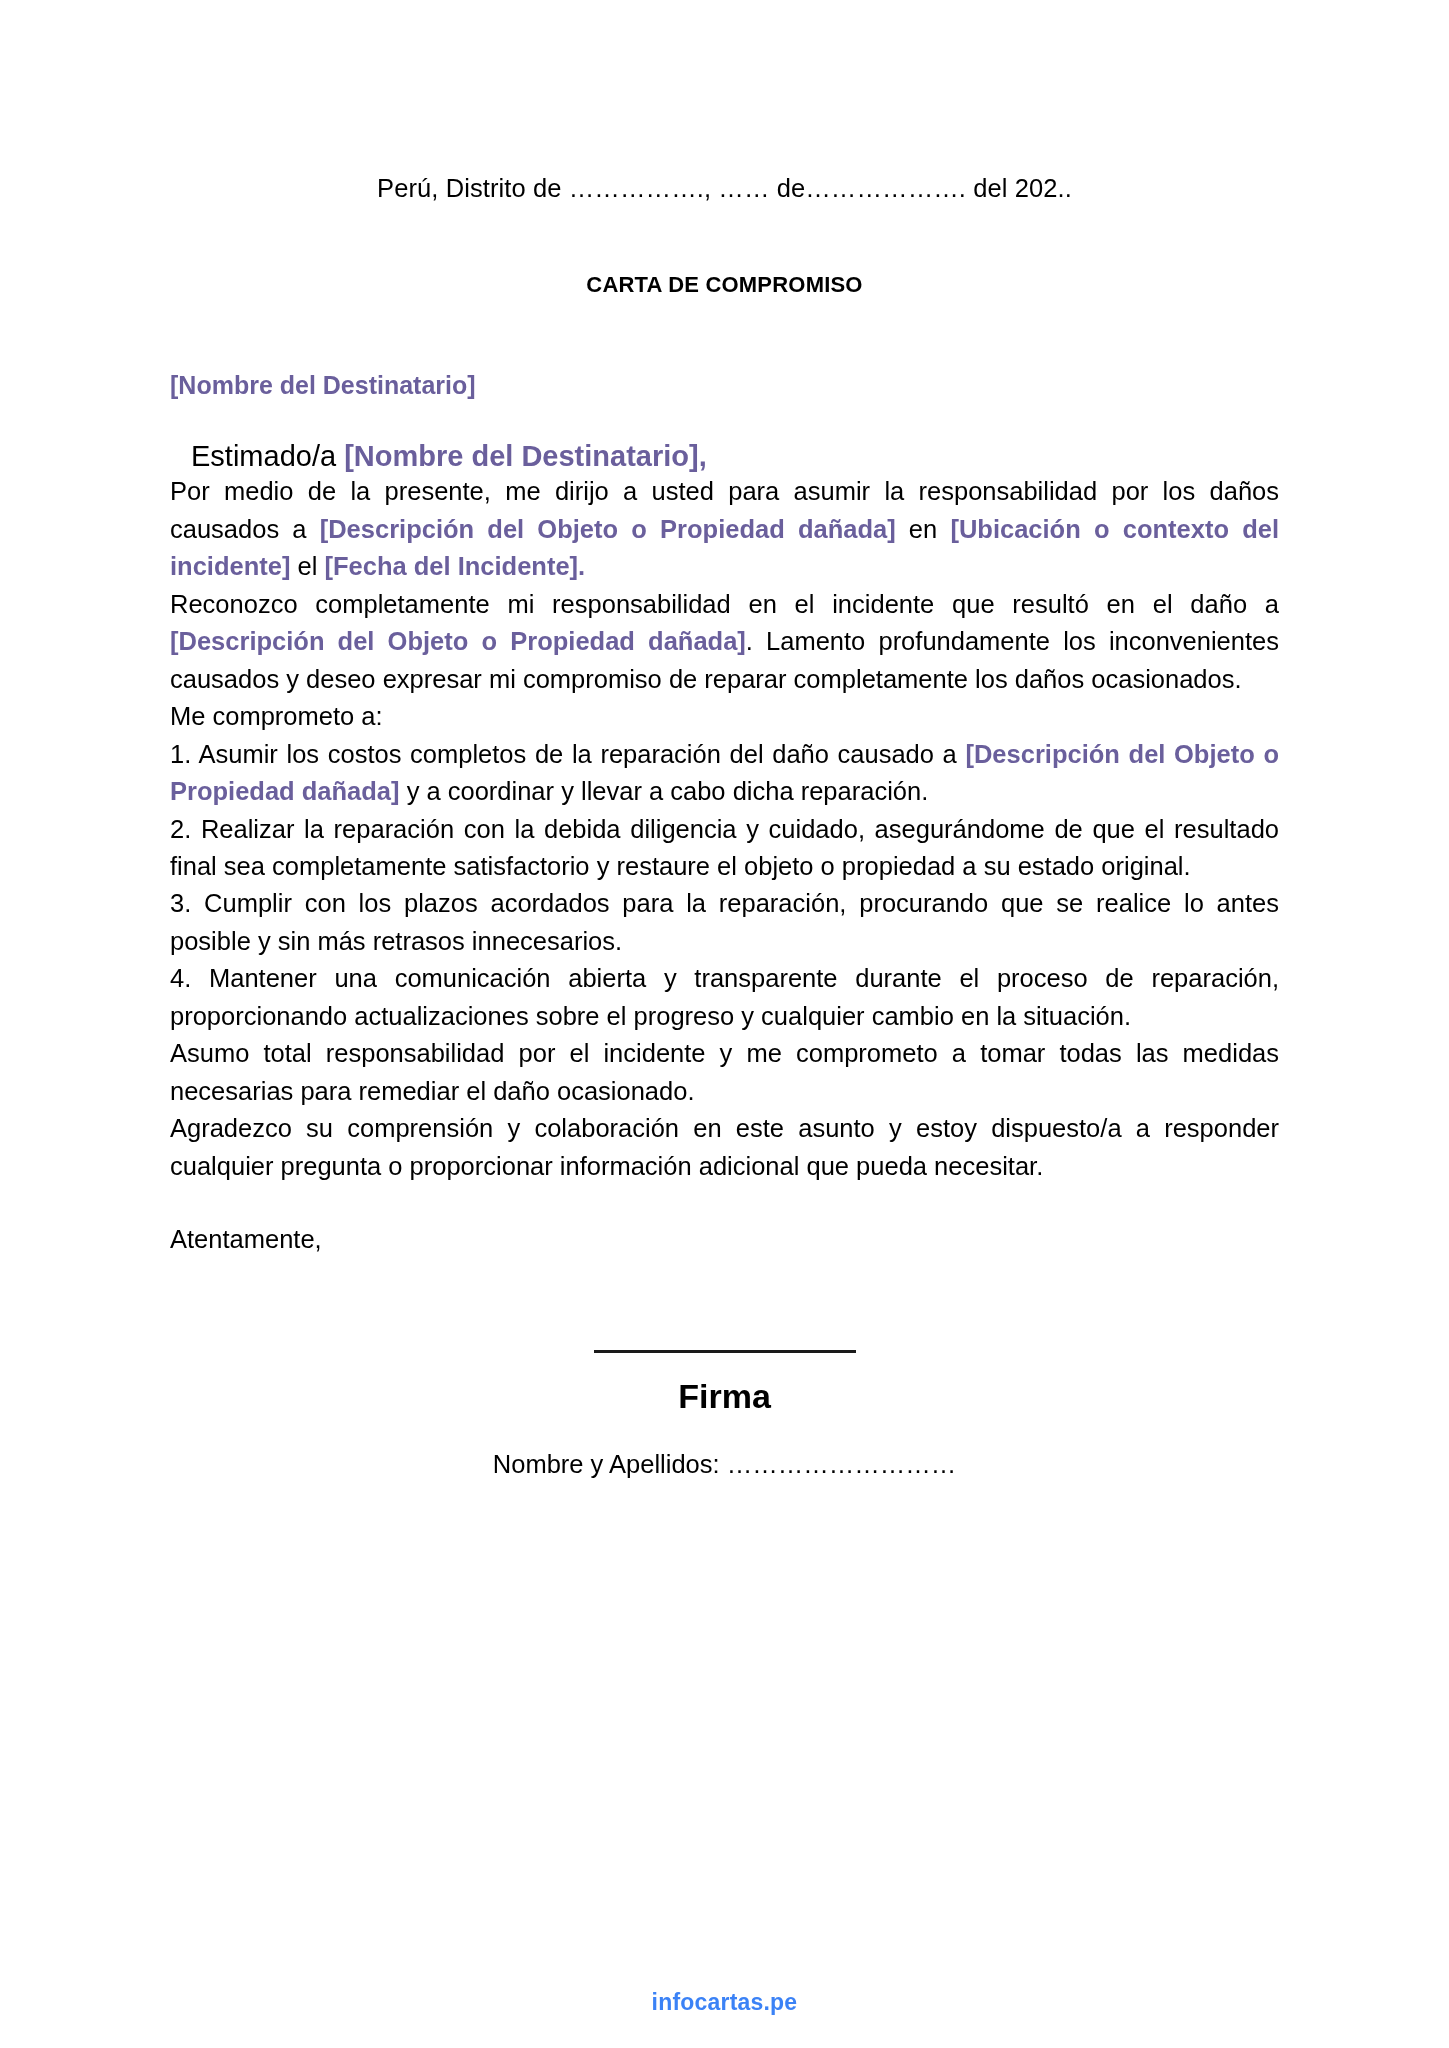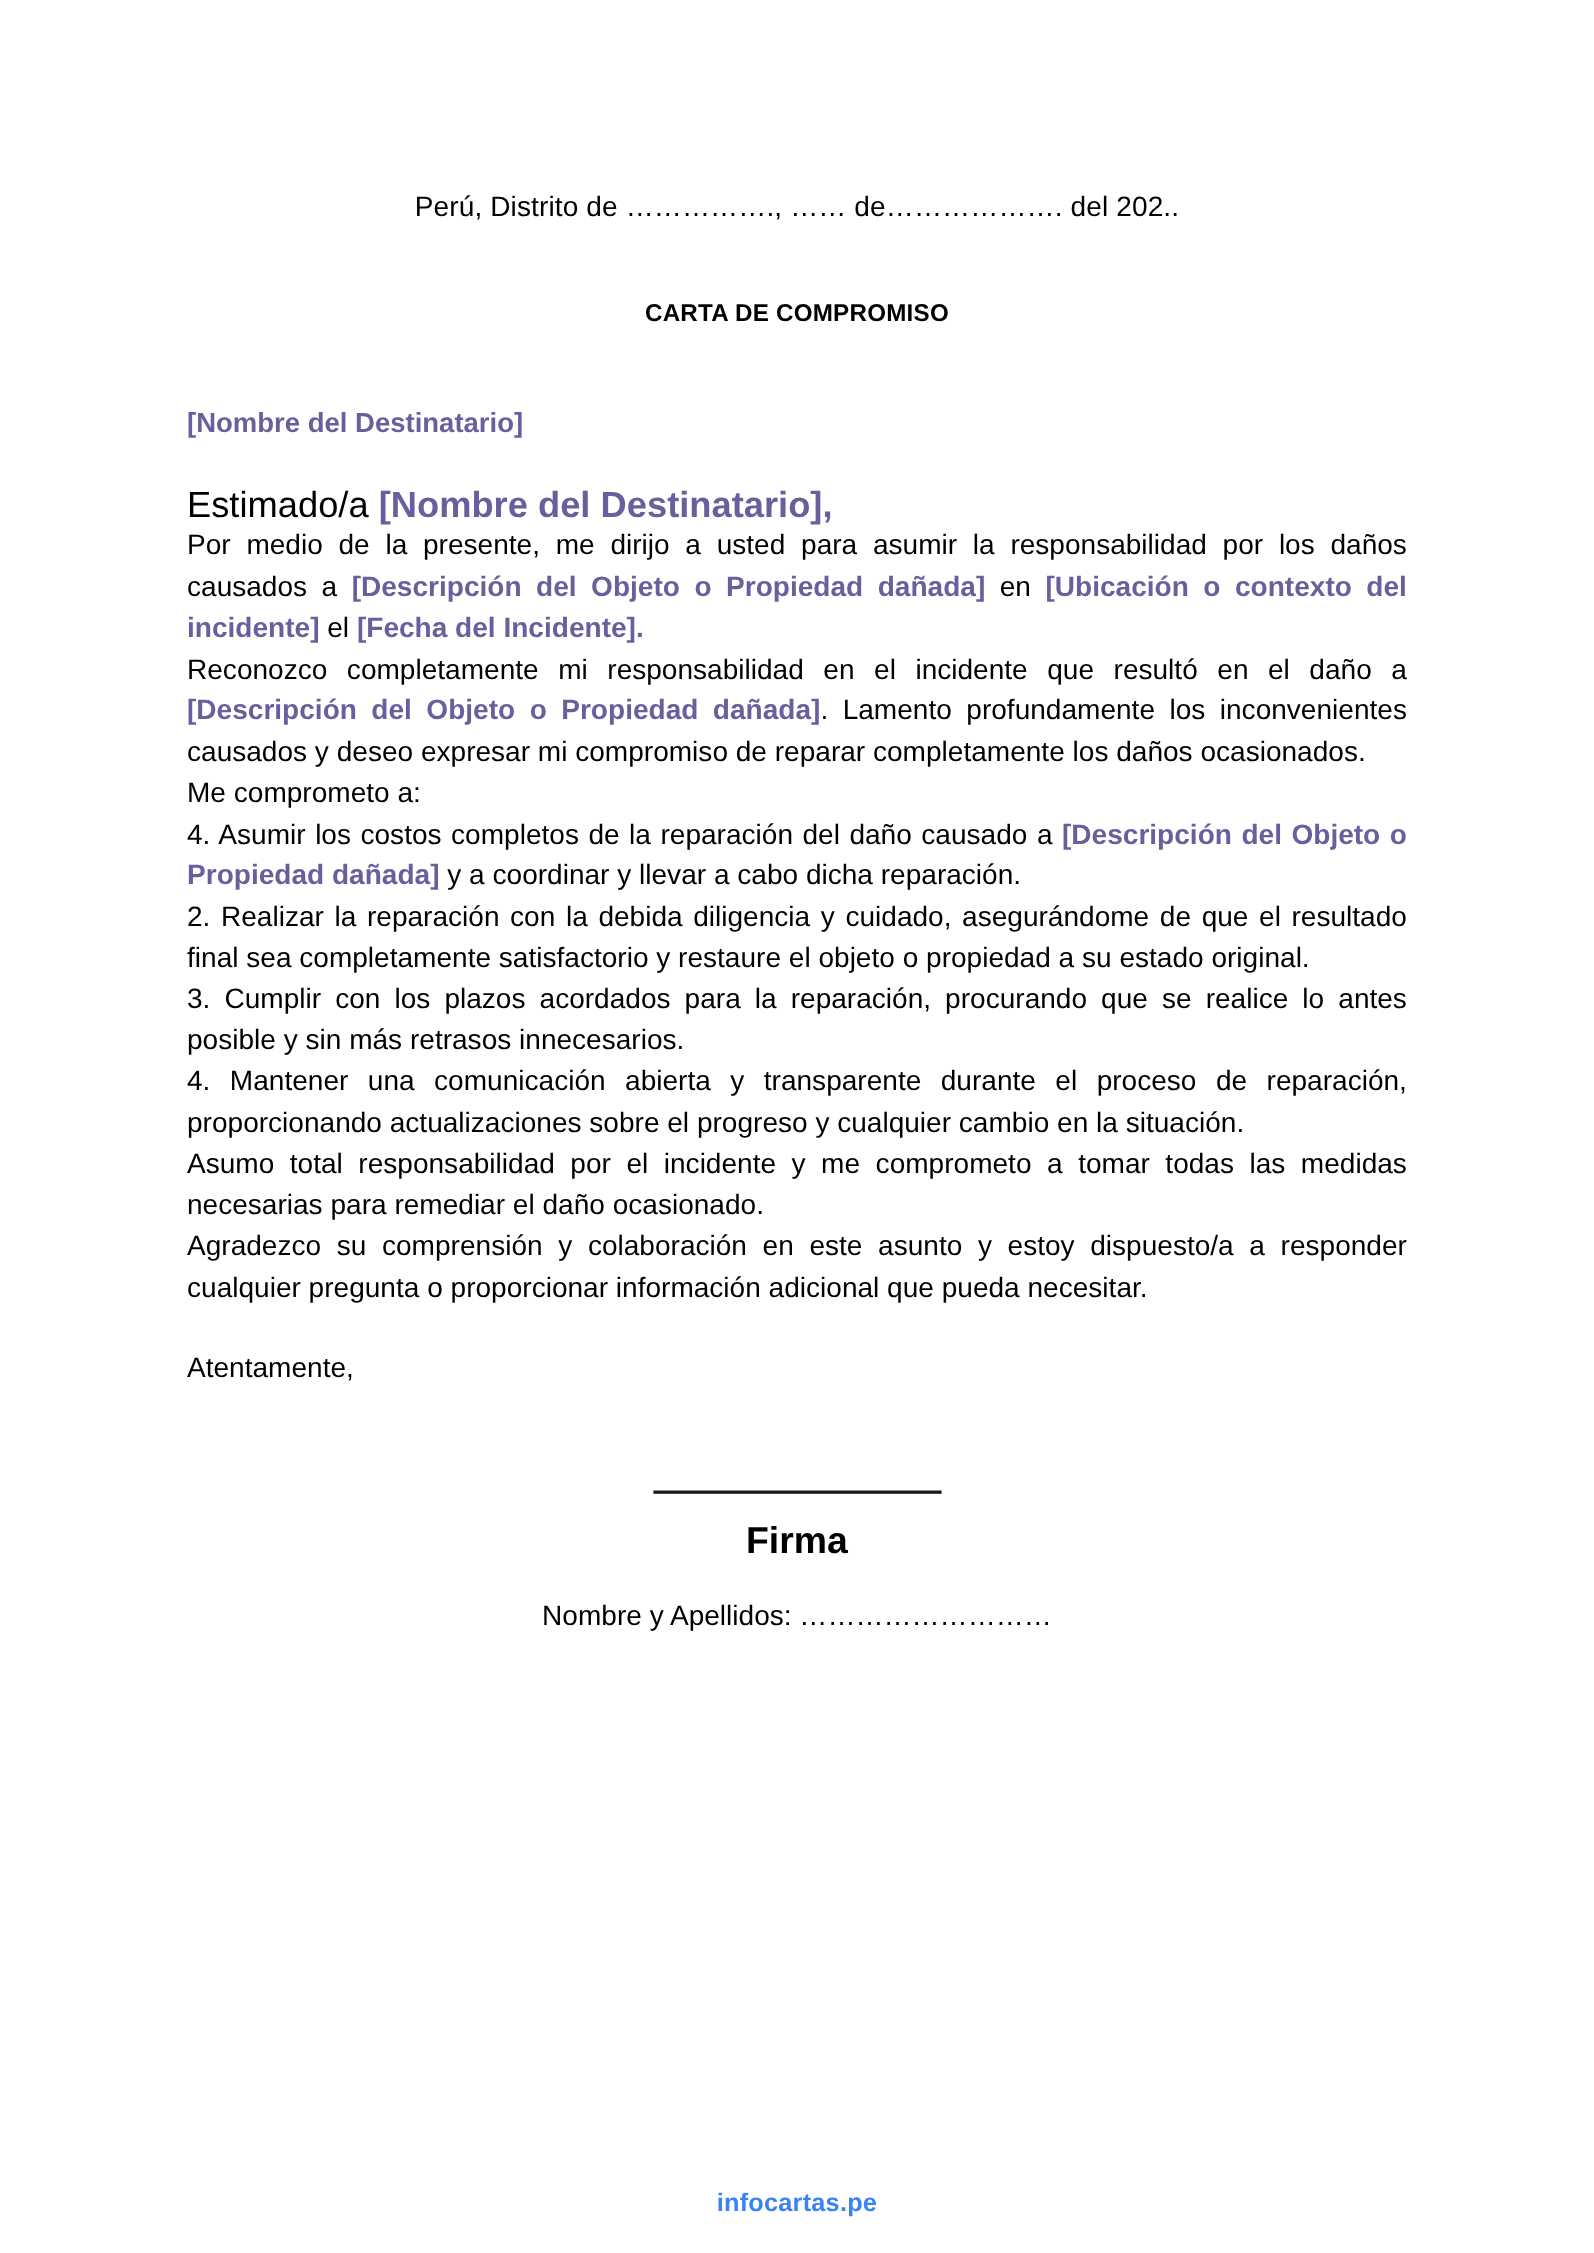--- a/index.html
+++ b/index.html
@@ -48,21 +48,22 @@
 
   
   .recipient-block {
     margin-top: 73px;
     font-size: 25px;
     font-weight: bold;
     color: #6a5f9c;
   }
   .greeting {
     margin-top: 40px;
-    font-size: 33px;
+    font-size: 29px;
+    margin-left: 21px;
   }
   .ph {
     color: #6a5f9c;
     font-weight: bold;
   }
   p.para {
     font-size: 25.5px;
     line-height: 1.47;
     margin: 0;
     text-align: justify;
@@ -134,21 +135,21 @@
     </div>
 
     <div class="block-flow">
 
       <p class="para para-gap"><span>Por medio de la presente, me dirijo a usted para asumir la responsabilidad por los daños causados a </span><span class="ph">[Descripción del Objeto o Propiedad dañada]</span><span> en </span><span class="ph">[Ubicación o contexto del incidente]</span><span> el </span><span class="ph">[Fecha del Incidente]</span><span class="ph">.</span></p>
 
       <p class="para"><span>Reconozco completamente mi responsabilidad en el incidente que resultó en el daño a </span><span class="ph">[Descripción del Objeto o Propiedad dañada]</span><span>. Lamento profundamente los inconvenientes causados y deseo expresar mi compromiso de reparar completamente los daños ocasionados.</span></p>
 
       <p class="para">Me comprometo a:</p>
 
-      <p class="para list-gap"><span>4. Asumir los costos completos de la reparación del daño causado a </span><span class="ph">[Descripción del Objeto o Propiedad dañada]</span><span> y a coordinar y llevar a cabo dicha reparación.</span></p>
+      <p class="para list-gap"><span>1. Asumir los costos completos de la reparación del daño causado a </span><span class="ph">[Descripción del Objeto o Propiedad dañada]</span><span> y a coordinar y llevar a cabo dicha reparación.</span></p>
 
       <p class="para"><span>2. Realizar la reparación con la debida diligencia y cuidado, asegurándome de que el resultado final sea completamente satisfactorio y restaure el objeto o propiedad a su estado original.</span></p>
 
       <p class="para"><span>3. Cumplir con los plazos acordados para la reparación, procurando que se realice lo antes posible y sin más retrasos innecesarios.</span></p>
 
       <p class="para"><span>4. Mantener una comunicación abierta y transparente durante el proceso de reparación, proporcionando actualizaciones sobre el progreso y cualquier cambio en la situación.</span></p>
 
       <p class="para">Asumo total responsabilidad por el incidente y me comprometo a tomar todas las medidas necesarias para remediar el daño ocasionado.</p>
 
       <p class="para">Agradezco su comprensión y colaboración en este asunto y estoy dispuesto/a a responder cualquier pregunta o proporcionar información adicional que pueda necesitar.</p>

